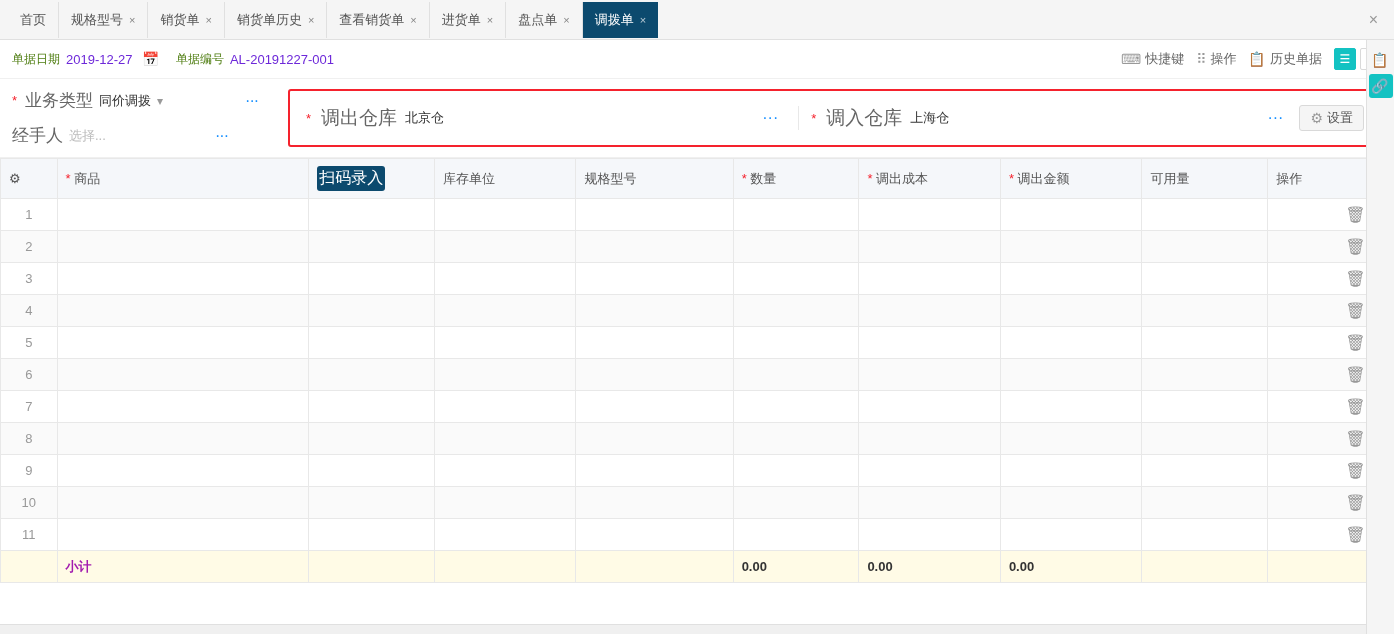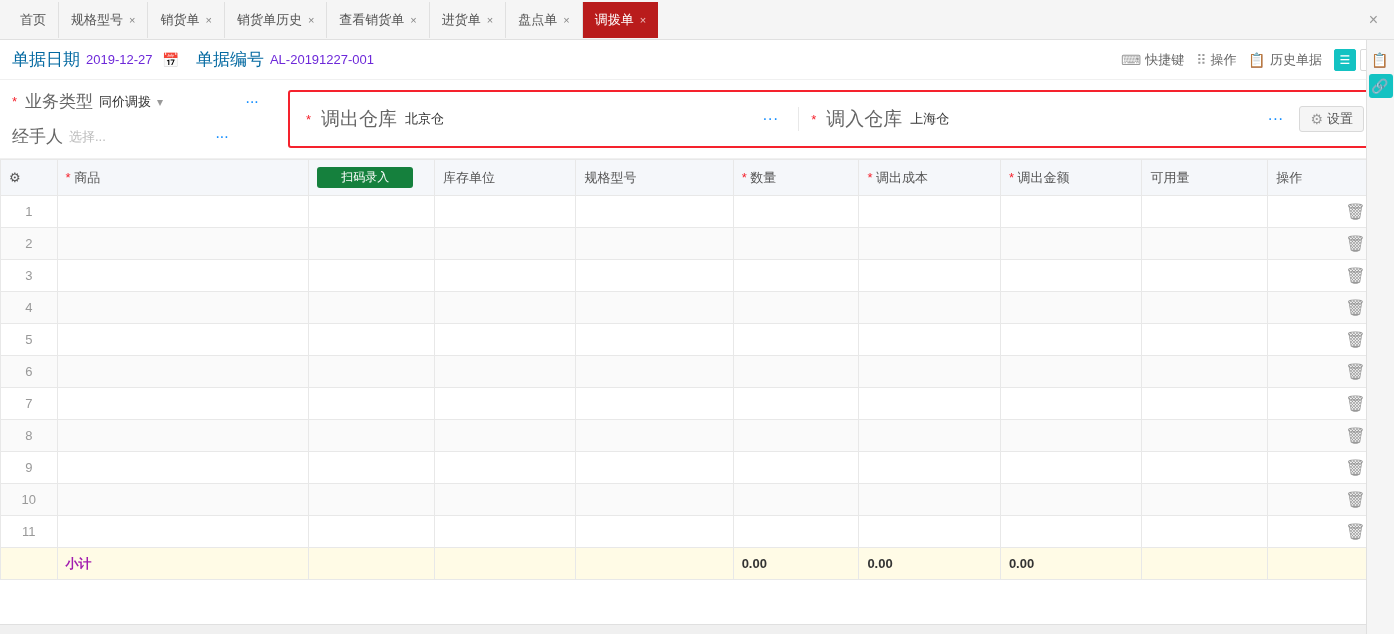--- a/index.html
+++ b/index.html
@@ -9,38 +9,38 @@
     .tab-bar {
       display: flex; align-items: center; border-bottom: 1px solid #e0e0e0;
       background: #f5f5f5; height: 40px; padding: 0 8px;
     }
     .tab {
       display: flex; align-items: center; padding: 0 12px; height: 36px;
       cursor: pointer; font-size: 13px; color: #555; white-space: nowrap;
       border-right: 1px solid #e0e0e0;
     }
     .tab.active {
-      background: #b91c1c; color: #fff; border-right: none;
+      background: #0c4a6e; color: #fff; border-right: none;
     }
     .tab .close-btn {
       margin-left: 6px; font-size: 11px; cursor: pointer; opacity: 0.7;
     }
     .tab.active .close-btn { color: #fff; }
     .tab-home { border-right: 1px solid #e0e0e0; }
     .tab-spacer { flex: 1; }
     .tab-close-all {
       padding: 0 8px; cursor: pointer; font-size: 16px; color: #999;
     }
 
     
     .toolbar {
       display: flex; align-items: center; padding: 8px 12px;
       border-bottom: 1px solid #f0f0f0; gap: 16px;
     }
-    .toolbar-label { color: #0369a1; font-size: 17px; }
+    .toolbar-label { color: #4d7c0f; font-size: 12px; }
     .toolbar-value { color: #6d28d9; font-size: 13px; margin-right: 4px; }
     .toolbar-icon { color: #13c2c2; cursor: pointer; font-size: 14px; }
     .toolbar-section { display: flex; align-items: center; gap: 6px; }
     .toolbar-right {
       margin-left: auto; display: flex; align-items: center; gap: 12px; color: #666; font-size: 13px;
     }
     .toolbar-right-item { display: flex; align-items: center; gap: 4px; cursor: pointer; }
     .toolbar-right-item .icon { font-size: 14px; color: #999; }
     .layout-icons { display: flex; gap: 4px; }
     .layout-icon {
@@ -97,22 +97,22 @@
     .data-table td {
       border: 1px solid #e8e8e8; padding: 6px 8px; font-size: 13px;
       height: 32px; color: #333;
     }
     .data-table tr:nth-child(even) td { background: #fafafa; }
     .data-table .row-num { color: #999; text-align: center; width: 36px; }
     .subtotal-row td { background: #fffbe6 !important; font-weight: bold; color: #333; }
     .subtotal-label { color: #a21caf; }
 
     .scan-btn {
-      background: #15803d; color: #fff; border: none; border-radius: 3px;
-      padding: 2px 24px; font-size: 12px; cursor: pointer;
+      background: #0c4a6e; color: #fff; border: none; border-radius: 3px;
+      padding: 2px 2px; font-size: 16px; cursor: pointer;
     }
 
     
     .action-icons { display: flex; align-items: center; justify-content: flex-end; gap: 8px; }
     .action-icon { color: #999; font-size: 16px; cursor: pointer; }
 
     
     .right-sidebar {
       position: fixed; right: 0; top: 40px; width: 28px;
       display: flex; flex-direction: column; align-items: center;

